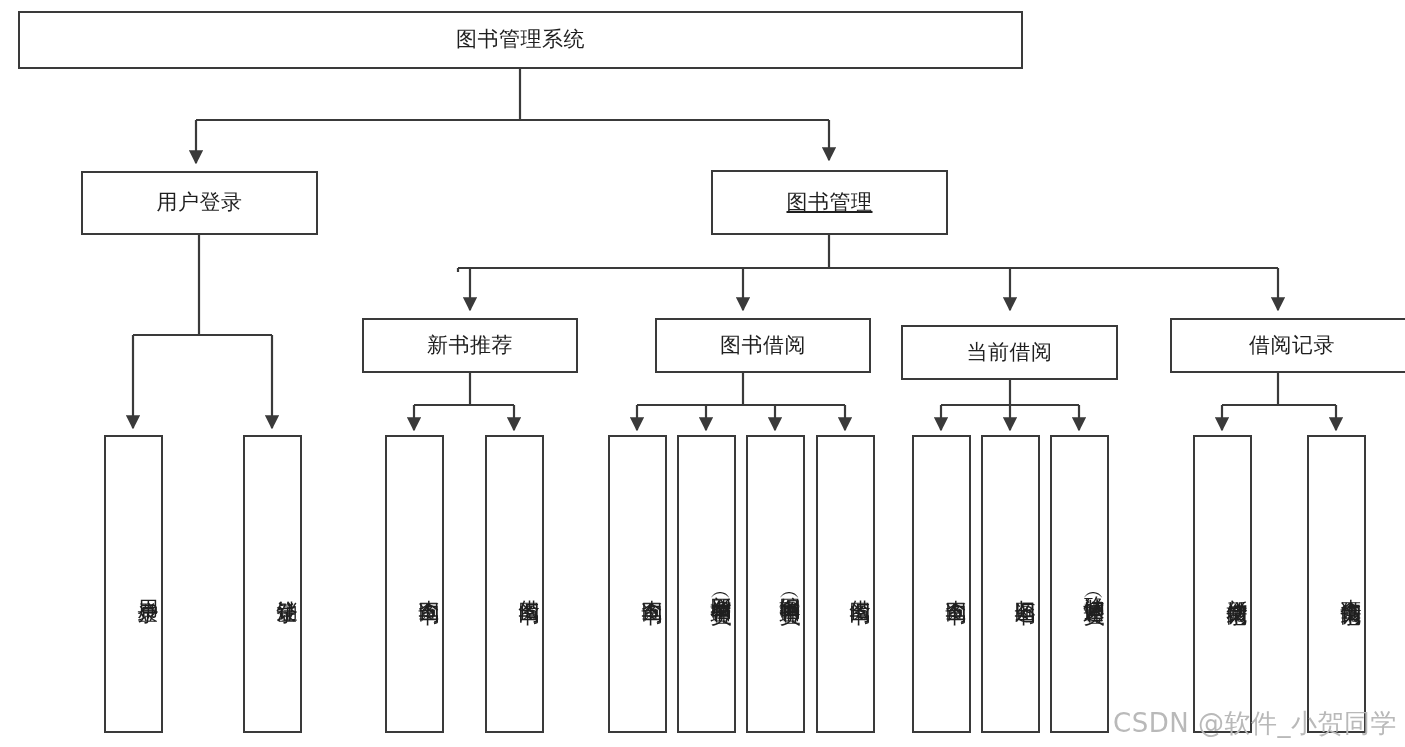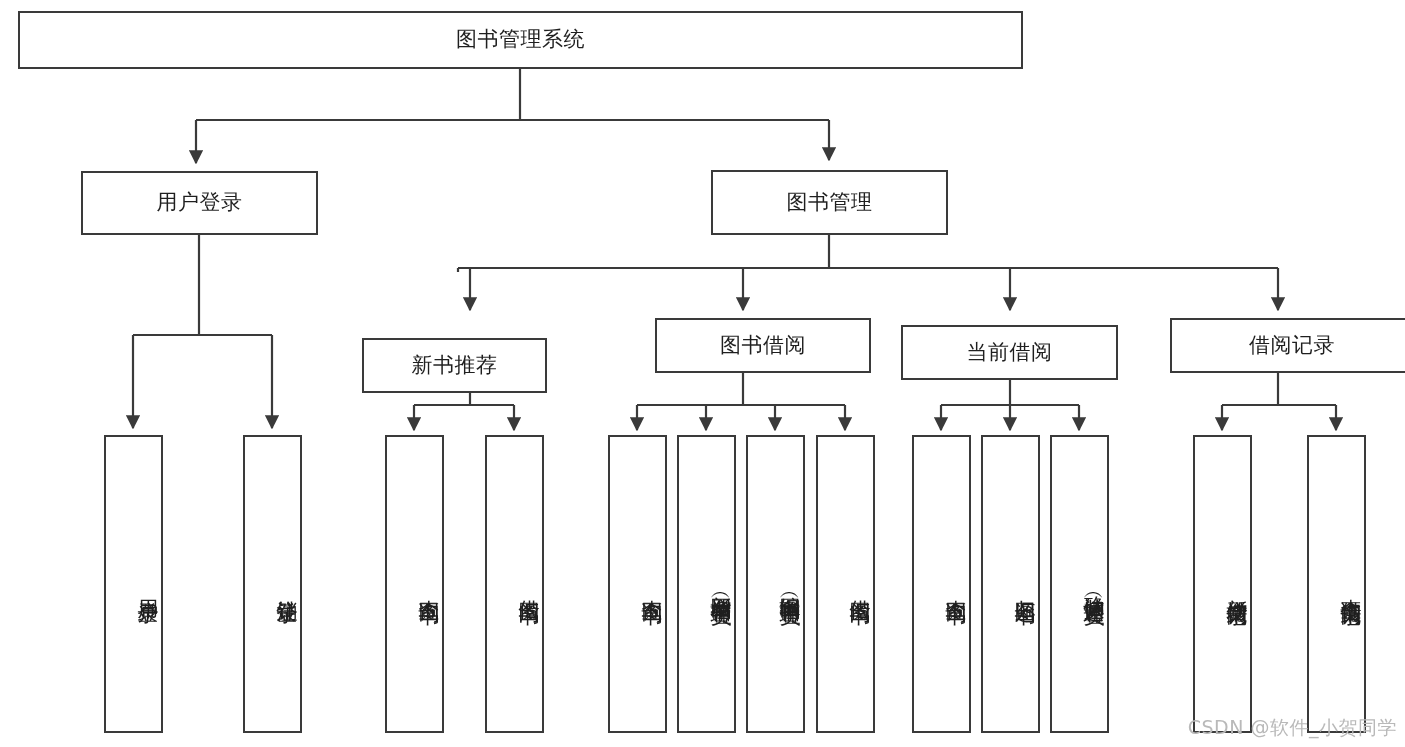--- a/index.html
+++ b/index.html
@@ -51,21 +51,21 @@
     color: #1f1f1f;
     padding-top: 4px;
     align-items: flex-start;
     justify-content: center;
     white-space: nowrap;
   }
   .watermark {
     position: absolute;
     right: 8px;
     bottom: 6px;
-    font-size: 19px;
+    font-size: 26px;
     color: #b9b9b9;
     letter-spacing: 0.5px;
     white-space: nowrap;
   }
 </style>
 </head>
 <body>
 
 <div id="canvas">
 
@@ -116,23 +116,23 @@
       <path d="M 1278 373 L 1278 405"></path>
       <path d="M 1222 405 L 1336 405"></path>
       <path d="M 1222 405 L 1222 430" marker-end="url(#arr)"></path>
       <path d="M 1336 405 L 1336 430" marker-end="url(#arr)"></path>
     </g>
   </svg>
 
   <div class="node node-h" style="left:18px; top:11px; width:1005px; height:58px;">图书管理系统</div>
 
   <div class="node node-h" style="left:81px; top:171px; width:237px; height:64px;">用户登录</div>
-  <div class="node node-h" style="left:711px; top:170px; width:237px; height:65px;">图书管理</div>
+  <div class="node node-h" style="left:711px; top:170px; width:237px; height:65px;text-decoration:underline;">图书管理</div>
 
-  <div class="node node-h" style="left:362px; top:318px; width:185px; height:55px;margin-top:20px;">新书推荐</div>
+  <div class="node node-h" style="left:362px; top:318px; width:216px; height:55px;">新书推荐</div>
   <div class="node node-h" style="left:635px; top:318px; width:216px; height:55px;margin-left:20px;">图书借阅</div>
   <div class="node node-h" style="left:901px; top:318px; width:217px; height:55px;margin-top:7px;">当前借阅</div>
   <div class="node node-h" style="left:1170px; top:318px; width:244px; height:55px;">借阅记录</div>
 
   <div class="node node-v" style="left:104px; top:435px; width:59px; height:298px;">用户登录</div>
   <div class="node node-v" style="left:243px; top:435px; width:59px; height:298px;">注销登录</div>
 
   <div class="node node-v" style="left:385px; top:435px; width:59px; height:298px;">查询图书</div>
   <div class="node node-v" style="left:485px; top:435px; width:59px; height:298px;">借阅图书</div>
 

